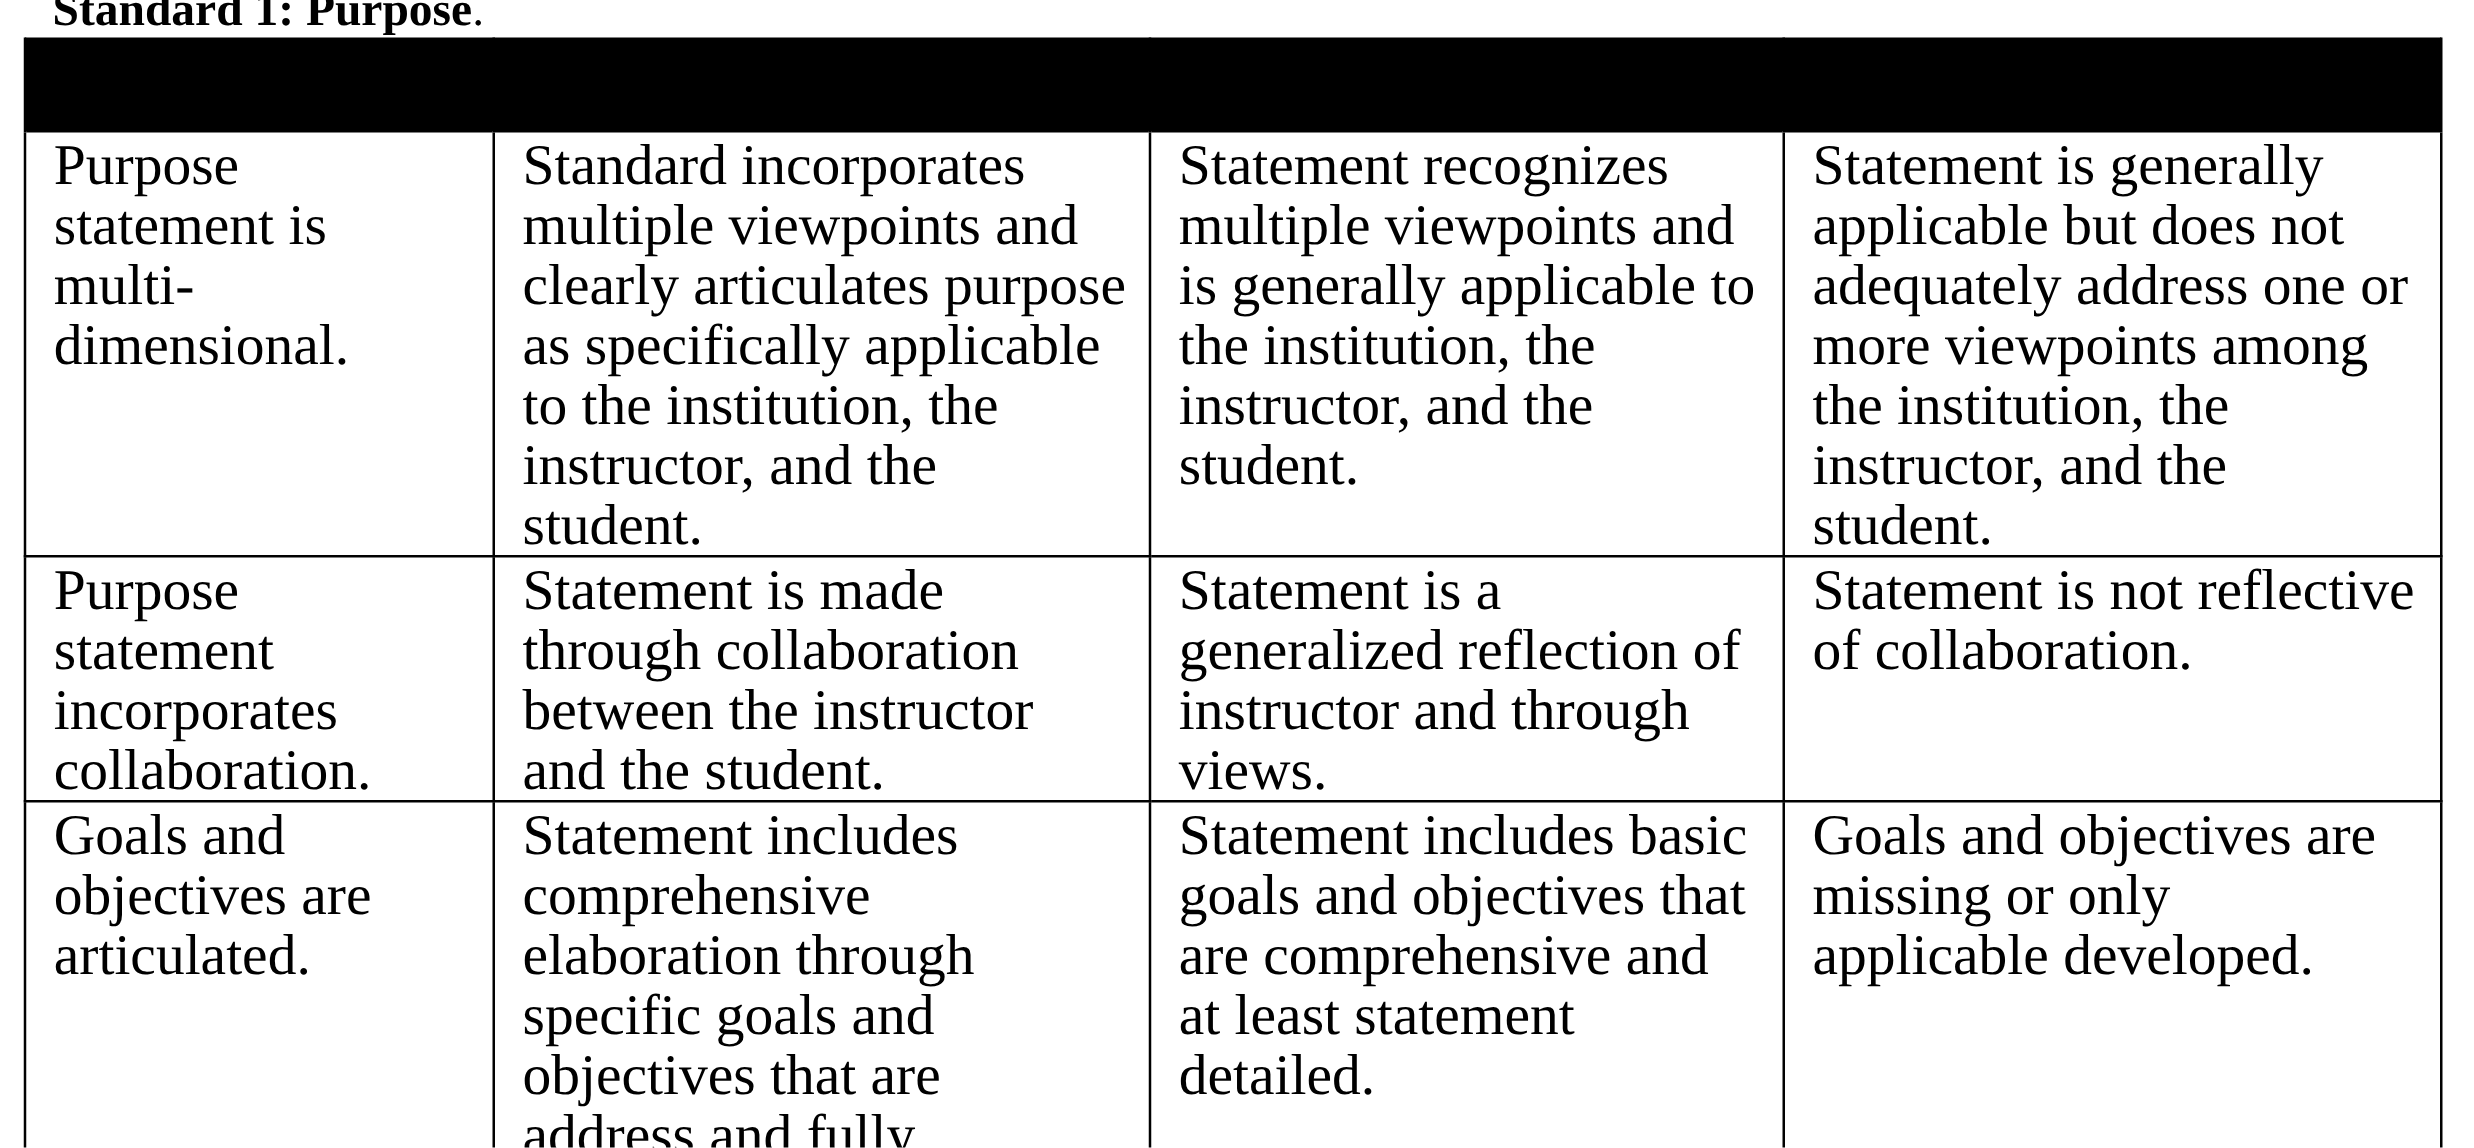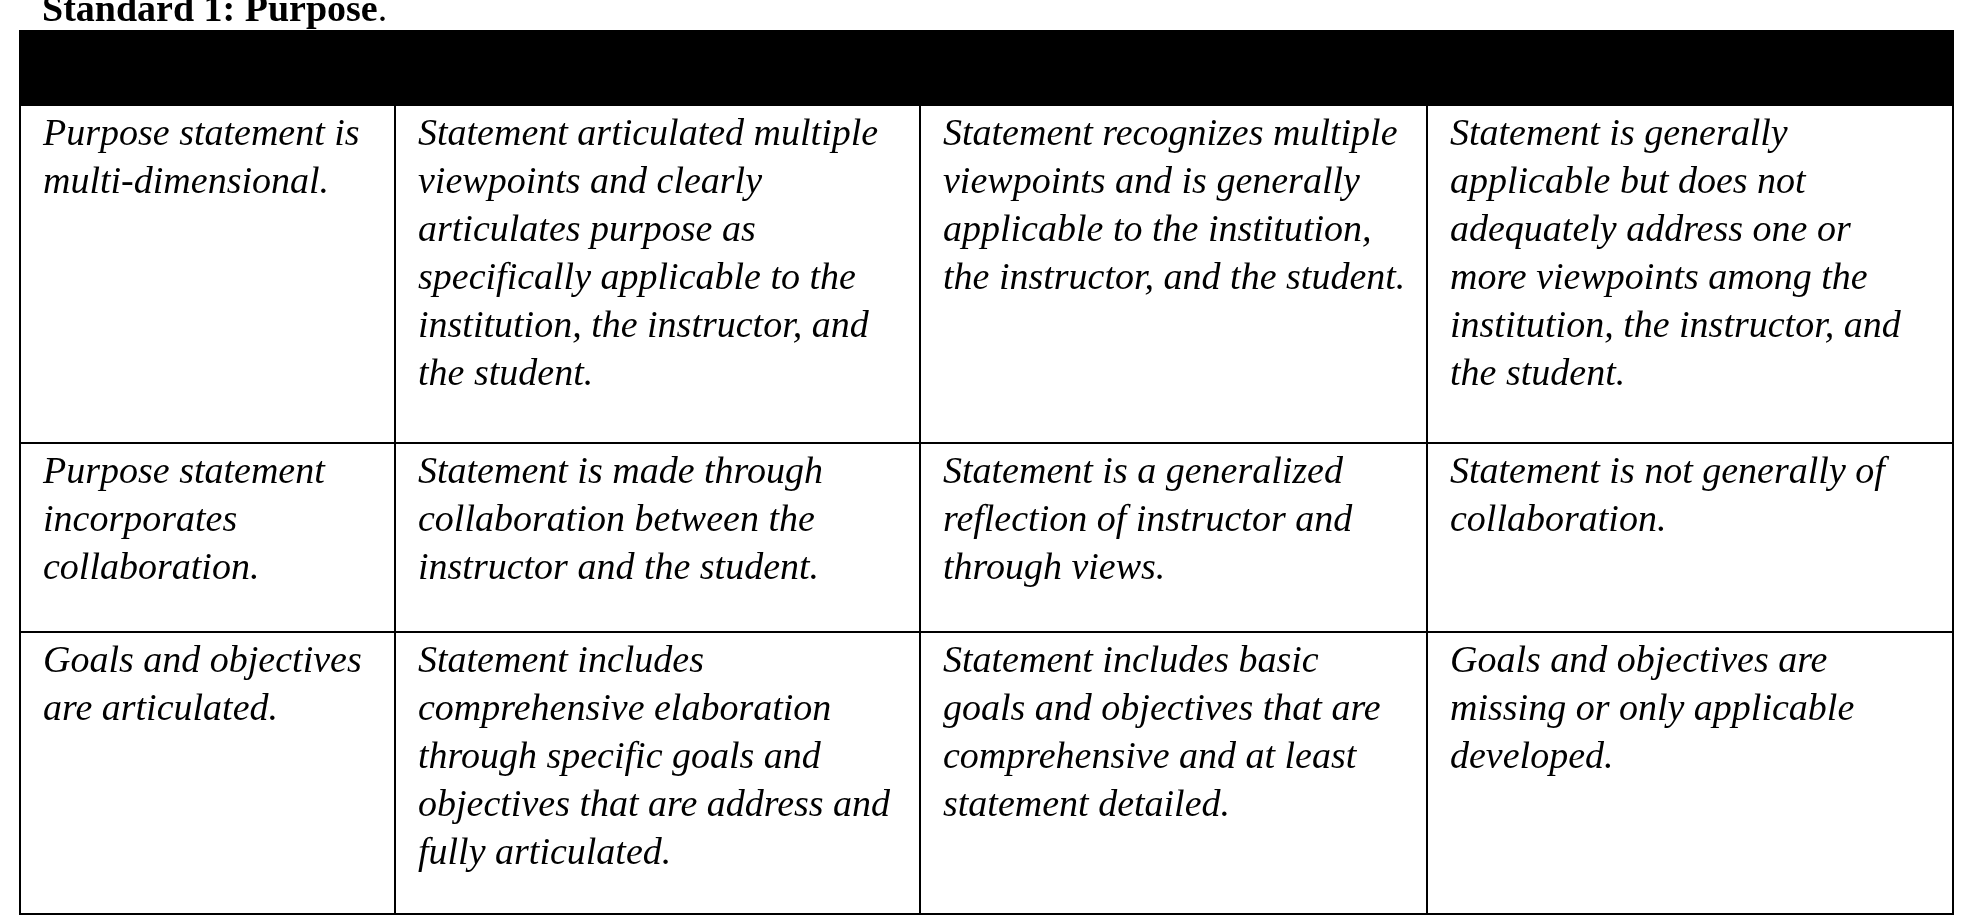--- a/index.html
+++ b/index.html
@@ -42,25 +42,24 @@
     padding: 0;
     border-left: 2px solid #000000;
     border-right: 2px solid #000000;
   }
   .rubric th.divider-light {
     border-left: 1px solid #ffffff;
   }
   .rubric td {
     border: 2px solid #000000;
     vertical-align: top;
-    font-size: 38px;
+    font-size: 46px;
     line-height: 48px;
     padding: 2px 18px 0 22px;
     text-align: left;
-    font-style: italic;
   }
   .rubric tr.row-1 td { height: 334px; }
   .rubric tr.row-2 td { height: 185px; margin-top: 12px; }
   .rubric tr.row-3 td { height: 278px; margin-top: 32px; }
 </style>
 </head>
 <body>
 
 <div class="title"><span class="bold">Standard 1: Purpose</span><span>.</span></div>
 
@@ -75,29 +74,29 @@
     <tr>
       <th></th>
       <th></th>
       <th></th>
       <th class="divider-light"></th>
     </tr>
   </thead>
   <tbody>
     <tr class="row-1">
       <td>Purpose statement is multi-dimensional.</td>
-      <td>Statement articulated multiple viewpoints and clearly articulates purpose as specifically applicable to the institution, the instructor, and the student.</td>
+      <td>Standard incorporates multiple viewpoints and clearly articulates purpose as specifically applicable to the institution, the instructor, and the student.</td>
       <td>Statement recognizes multiple viewpoints and is generally applicable to the institution, the instructor, and the student.</td>
       <td>Statement is generally applicable but does not adequately address one or more viewpoints among the institution, the instructor, and the student.</td>
     </tr>
     <tr class="row-2">
       <td>Purpose statement incorporates collaboration.</td>
       <td>Statement is made through collaboration between the instructor and the student.</td>
       <td>Statement is a generalized reflection of instructor and through views.</td>
-      <td>Statement is not generally of collaboration.</td>
+      <td>Statement is not reflective of collaboration.</td>
     </tr>
     <tr class="row-3">
       <td>Goals and objectives are articulated.</td>
       <td>Statement includes comprehensive elaboration through specific goals and objectives that are address and fully articulated.</td>
       <td>Statement includes basic goals and objectives that are comprehensive and at least statement detailed.</td>
       <td>Goals and objectives are missing or only applicable developed.</td>
     </tr>
   </tbody>
 </table>
 

